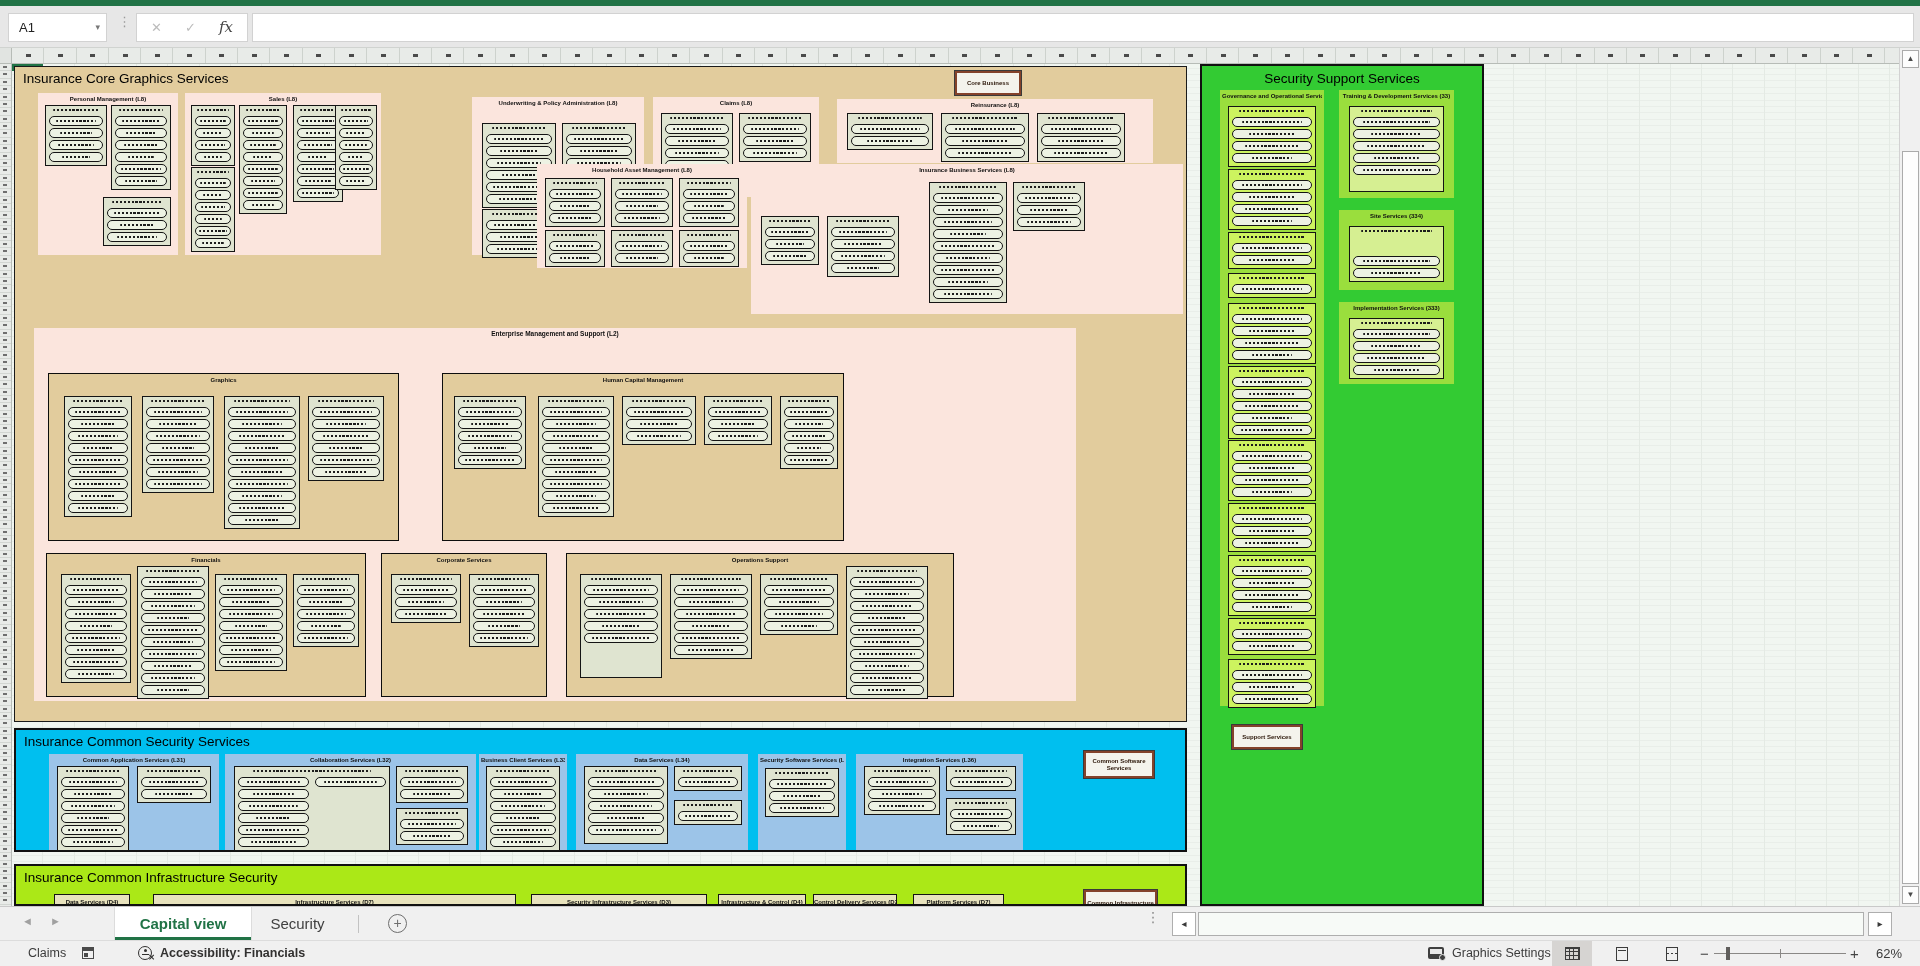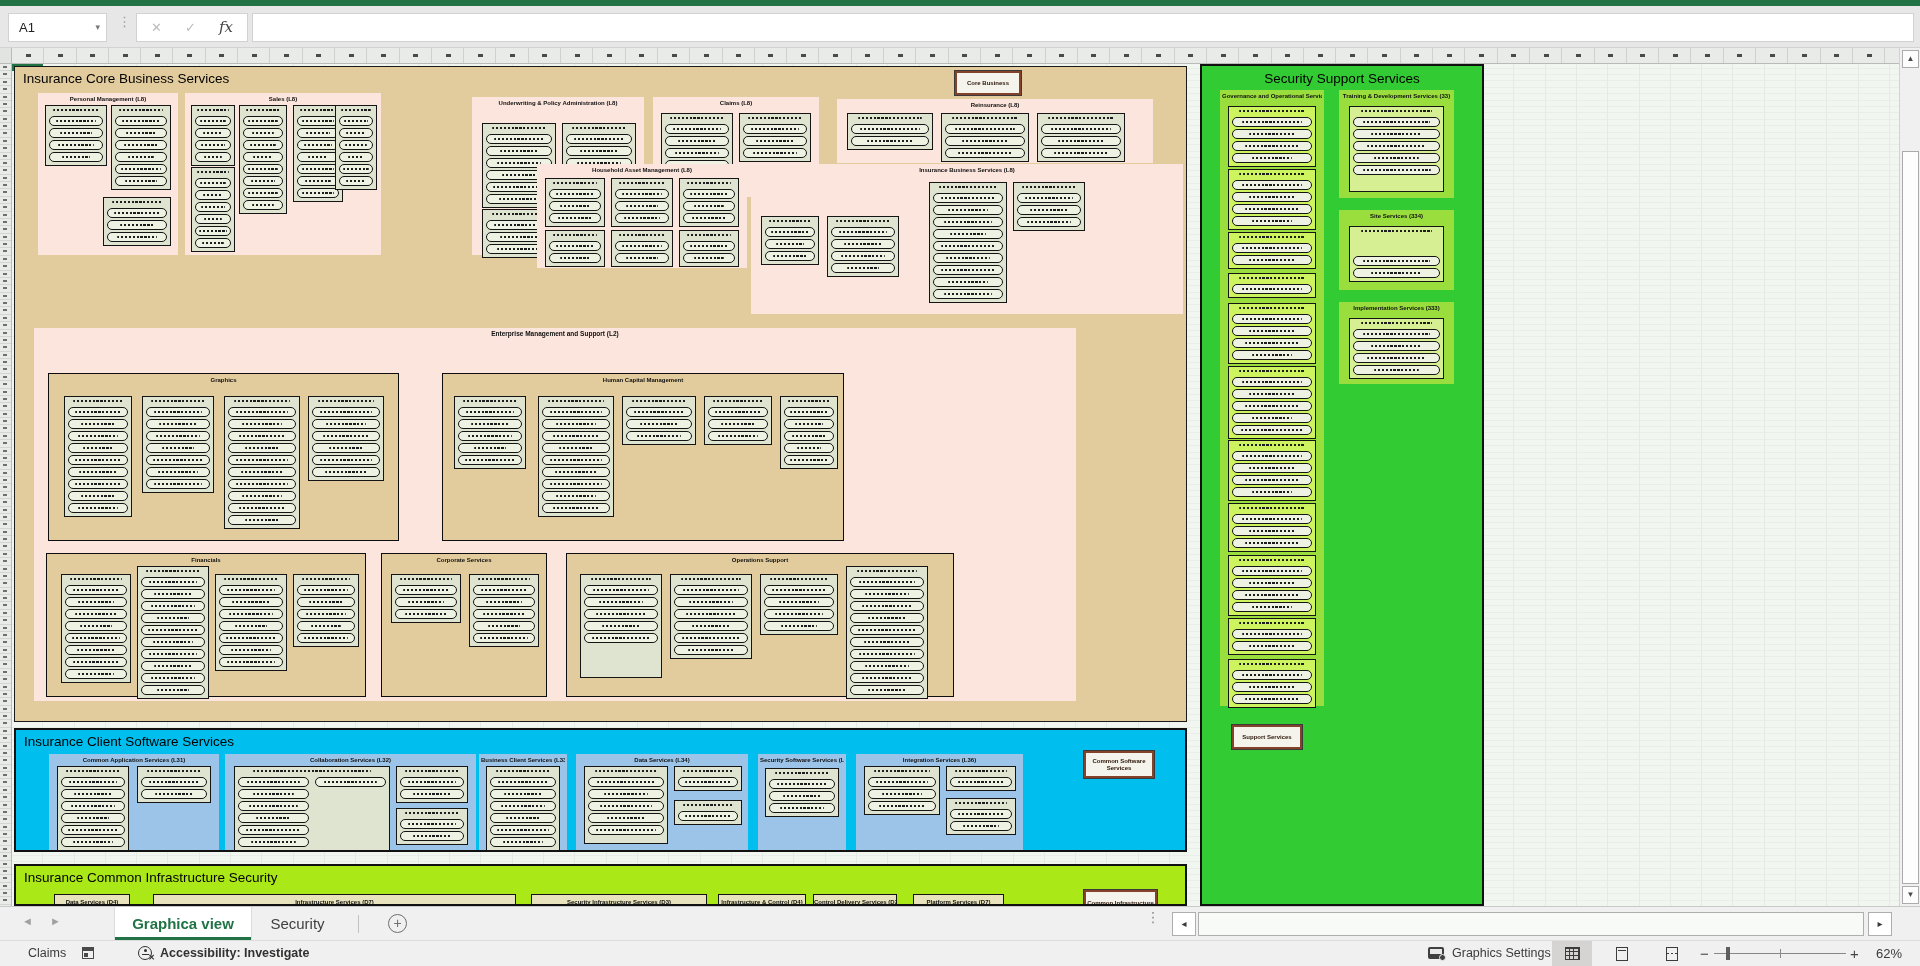--- a/index.html
+++ b/index.html
@@ -642,21 +642,21 @@
       <div class="rowcell">
         <i></i>
       </div>
       <div class="rowcell"></div>
     </div>
   <div class="abs gridbg"></div>
   <div class="abs sel"></div>
 
   <div id="diagram">
       <div class="sec" style="left: 14px; top: 66px; width: 1173px; height: 656px; background: rgb(226, 204, 157); border: 1.5px solid rgb(26, 26, 26);">
-        <div class="sec-title" style="left: 8px; top: 4px;">Insurance Core Business Services</div>
+        <div class="sec-title" style="left: 8px; top: 4px;">Insurance Core Graphics Services</div>
         <div class="panel" style="left: 23px; top: 26px; width: 140px; height: 162px; background: rgb(251, 229, 221);">
           <div class="ph">Personal Management (L8)</div>
           <div class="grp" style="left: 7px; top: 12px; width: 62px; background: rgb(223, 228, 208);">
             <div class="gh">
               <div class="tx" style="width: 76%;"></div>
             </div>
             <div class="pill" style="background: rgb(237, 242, 227);">
               <div class="tx" style="width: 78%;"></div>
             </div>
             <div class="pill" style="background: rgb(237, 242, 227);">
@@ -1606,21 +1606,21 @@
               </div>
               <div class="pill" style="background: rgb(237, 242, 227);">
                 <div class="tx" style="width: 52%;"></div>
               </div>
             </div>
           </div>
         </div>
         <div class="tag" style="left: 940px; top: 4px; width: 66px; height: 24px; background: rgb(244, 243, 236); border-color: rgb(132, 66, 42);">Core Business</div>
       </div>
       <div class="sec" style="left: 14px; top: 728px; width: 1173px; height: 124px; background: rgb(0, 191, 239); border: 2px solid rgb(17, 17, 17);">
-        <div class="sec-title" style="left: 8px; top: 4px;">Insurance Client Software Services</div>
+        <div class="sec-title" style="left: 8px; top: 4px;">Insurance Common Security Services</div>
         <div class="panel" style="left: 33px; top: 24px; width: 170px; height: 96px; background: rgb(156, 196, 232);">
           <div class="ph">Common Application Services (L31)</div>
           <div class="grp" style="left: 8px; top: 12px; width: 72px; background: rgb(223, 228, 208);">
             <div class="gh">
               <div class="tx" style="width: 76%;"></div>
             </div>
             <div class="pill" style="background: rgb(237, 242, 227);">
               <div class="tx" style="width: 78%;"></div>
             </div>
             <div class="pill" style="background: rgb(237, 242, 227);">
@@ -2071,21 +2071,21 @@
   <div class="abs vscroll">
     <div class="vbtn" style="top:2px;">▲</div>
     <div class="vthumb"></div>
     <div class="vbtn" style="top:838px;">▼</div>
   </div>
 
   <div class="abs tabbar">
     <span class="tabarrow" style="left:22px;">◄</span>
     <span class="tabarrow" style="left:50px;">►</span>
     <div class="tab active" style="left:114px;width:136px;">
-      <span>Graphica view</span>
+      <span>Capital view</span>
       <div class="ul"></div>
     </div>
     <div class="tab plain" style="left:250px;width:95px;">
       <span>Security</span>
     </div>
     <div class="tabdiv" style="left:358px;"></div>
     <div class="plusbtn">+</div>
     <div class="tgrip">⋮</div>
     <div class="hbtn" style="left:1172px;">◂</div>
     <div class="htrack"></div>
@@ -2096,21 +2096,21 @@
     <span class="sb" style="left:28px;">Claims</span>
     <span class="mic">
         <i></i>
         <b></b>
       </span>
     <span class="aic">
         <i></i>
         <b></b>
         <s>✕</s>
       </span>
-    <span class="sb bold" style="left:160px;">Accessibility: Investigate</span>
+    <span class="sb bold" style="left:160px;">Accessibility: Financials</span>
     <span class="dsic">
         <i></i>
         <b></b>
       </span>
     <span class="sb" style="left:1452px;">Graphics Settings</span>
     <div class="vwbtn active" style="left:1552px;">
         <div class="ic-grid"></div>
       </div>
     <div class="vwbtn" style="left:1602px;">
         <div class="ic-page">

